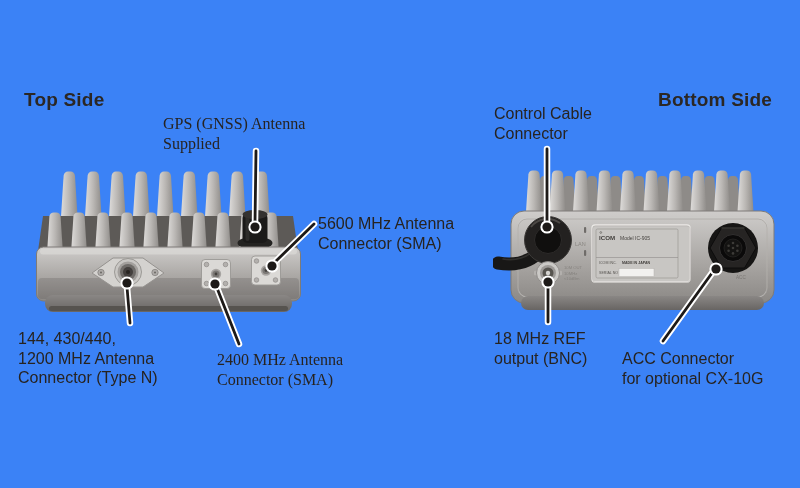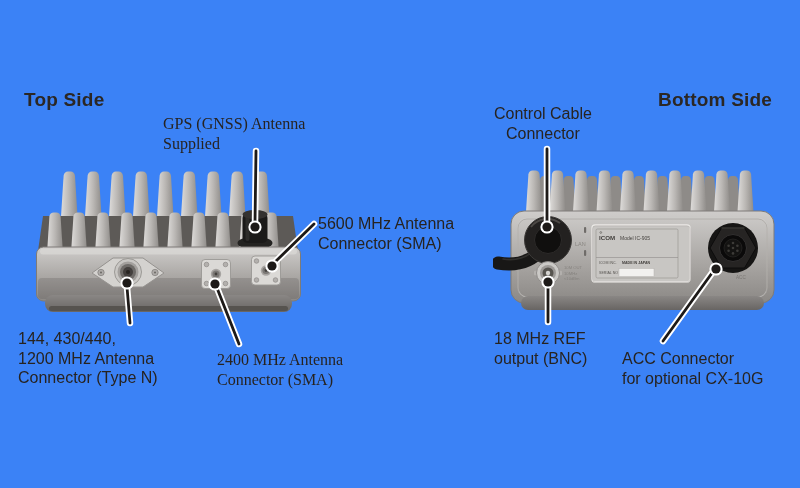--- a/index.html
+++ b/index.html
@@ -34,21 +34,21 @@
 
   <div class="label" style="left:163px;top:114px;font-family:Liberation Serif, serif;">GPS (GNSS) Antenna
 Supplied</div>
   <div class="label" style="left:318px;top:214px;">5600 MHz Antenna
 Connector (SMA)</div>
   <div class="label" style="left:18px;top:329px;">144, 430/440,
 1200 MHz Antenna
 Connector (Type N)</div>
   <div class="label" style="left:217px;top:350px;font-family:Liberation Serif, serif;">2400 MHz Antenna
 Connector (SMA)</div>
-  <div class="label" style="left:494px;top:104px;text-align:center;">Control Cable
+  <div class="label" style="left:494px;top:104px;">Control Cable
 Connector</div>
   <div class="label" style="left:494px;top:329px;">18 MHz REF
 output (BNC)</div>
   <div class="label" style="left:622px;top:349px;">ACC Connector
 for optional CX-10G</div>
 
   <svg class="device" style="left:35px;top:166px;width:267px;height:147px;" viewBox="0 0 267 147" aria-hidden="true">
     <defs>
       <linearGradient id="gFin" x1="0" y1="0" x2="1" y2="0">
         <stop offset="0" stop-color="#dedcda"></stop>

